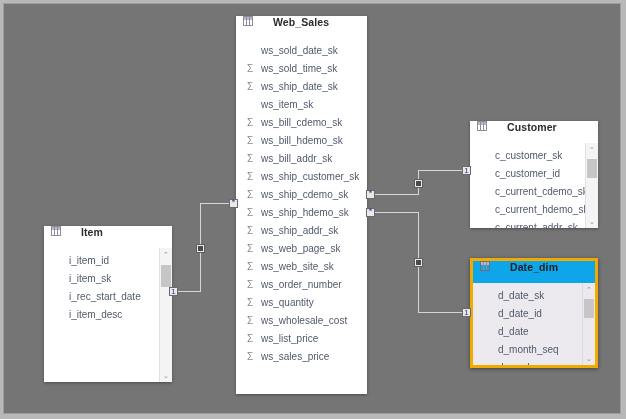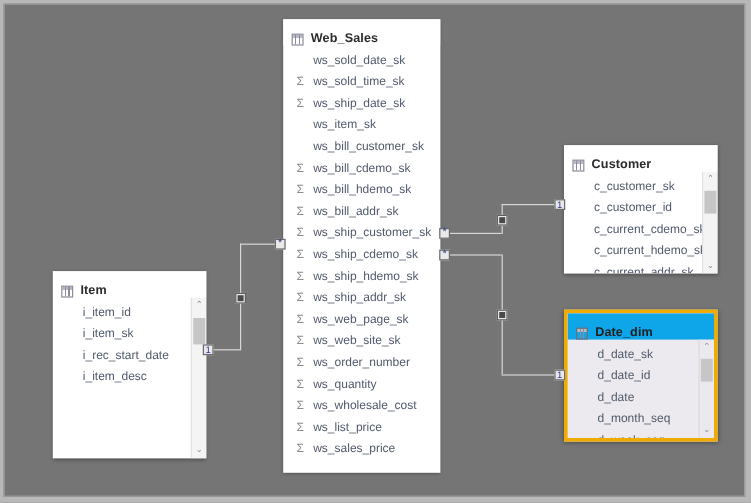--- a/index.html
+++ b/index.html
@@ -25,22 +25,22 @@
     box-sizing:border-box;
     overflow:hidden;
     box-shadow:0 1px 3px rgba(0,0,0,.35);
   }
   .card.selected{
     border:3px solid #f0ab00;
     background:#eceaee;
     box-shadow:0 1px 4px rgba(0,0,0,.45);
   }
   .card-header{
-    display:flex;align-items:flex-end;
-    gap:6px;
+    display:flex;align-items:flex-start;
+    gap:20px;
     height:22px;
     padding:0 7px;
     background:#ffffff;
     font-size:10.5px;
     font-weight:bold;
     color:#2b2b2b;
     letter-spacing:.1px;
     white-space:nowrap;
   }
   .card.selected .card-header{
@@ -187,24 +187,20 @@
           </div>
           <div class="field">
             <span class="fi">Σ</span>
             <span class="fname">ws_ship_date_sk</span>
           </div>
           <div class="field">
             <span class="fi"></span>
             <span class="fname">ws_item_sk</span>
           </div>
           <div class="field">
-            <span class="fi"></span>
-            <span class="fname">ws_bill_customer_sk</span>
-          </div>
-          <div class="field">
             <span class="fi">Σ</span>
             <span class="fname">ws_bill_cdemo_sk</span>
           </div>
           <div class="field">
             <span class="fi">Σ</span>
             <span class="fname">ws_bill_hdemo_sk</span>
           </div>
           <div class="field">
             <span class="fi">Σ</span>
             <span class="fname">ws_bill_addr_sk</span>

